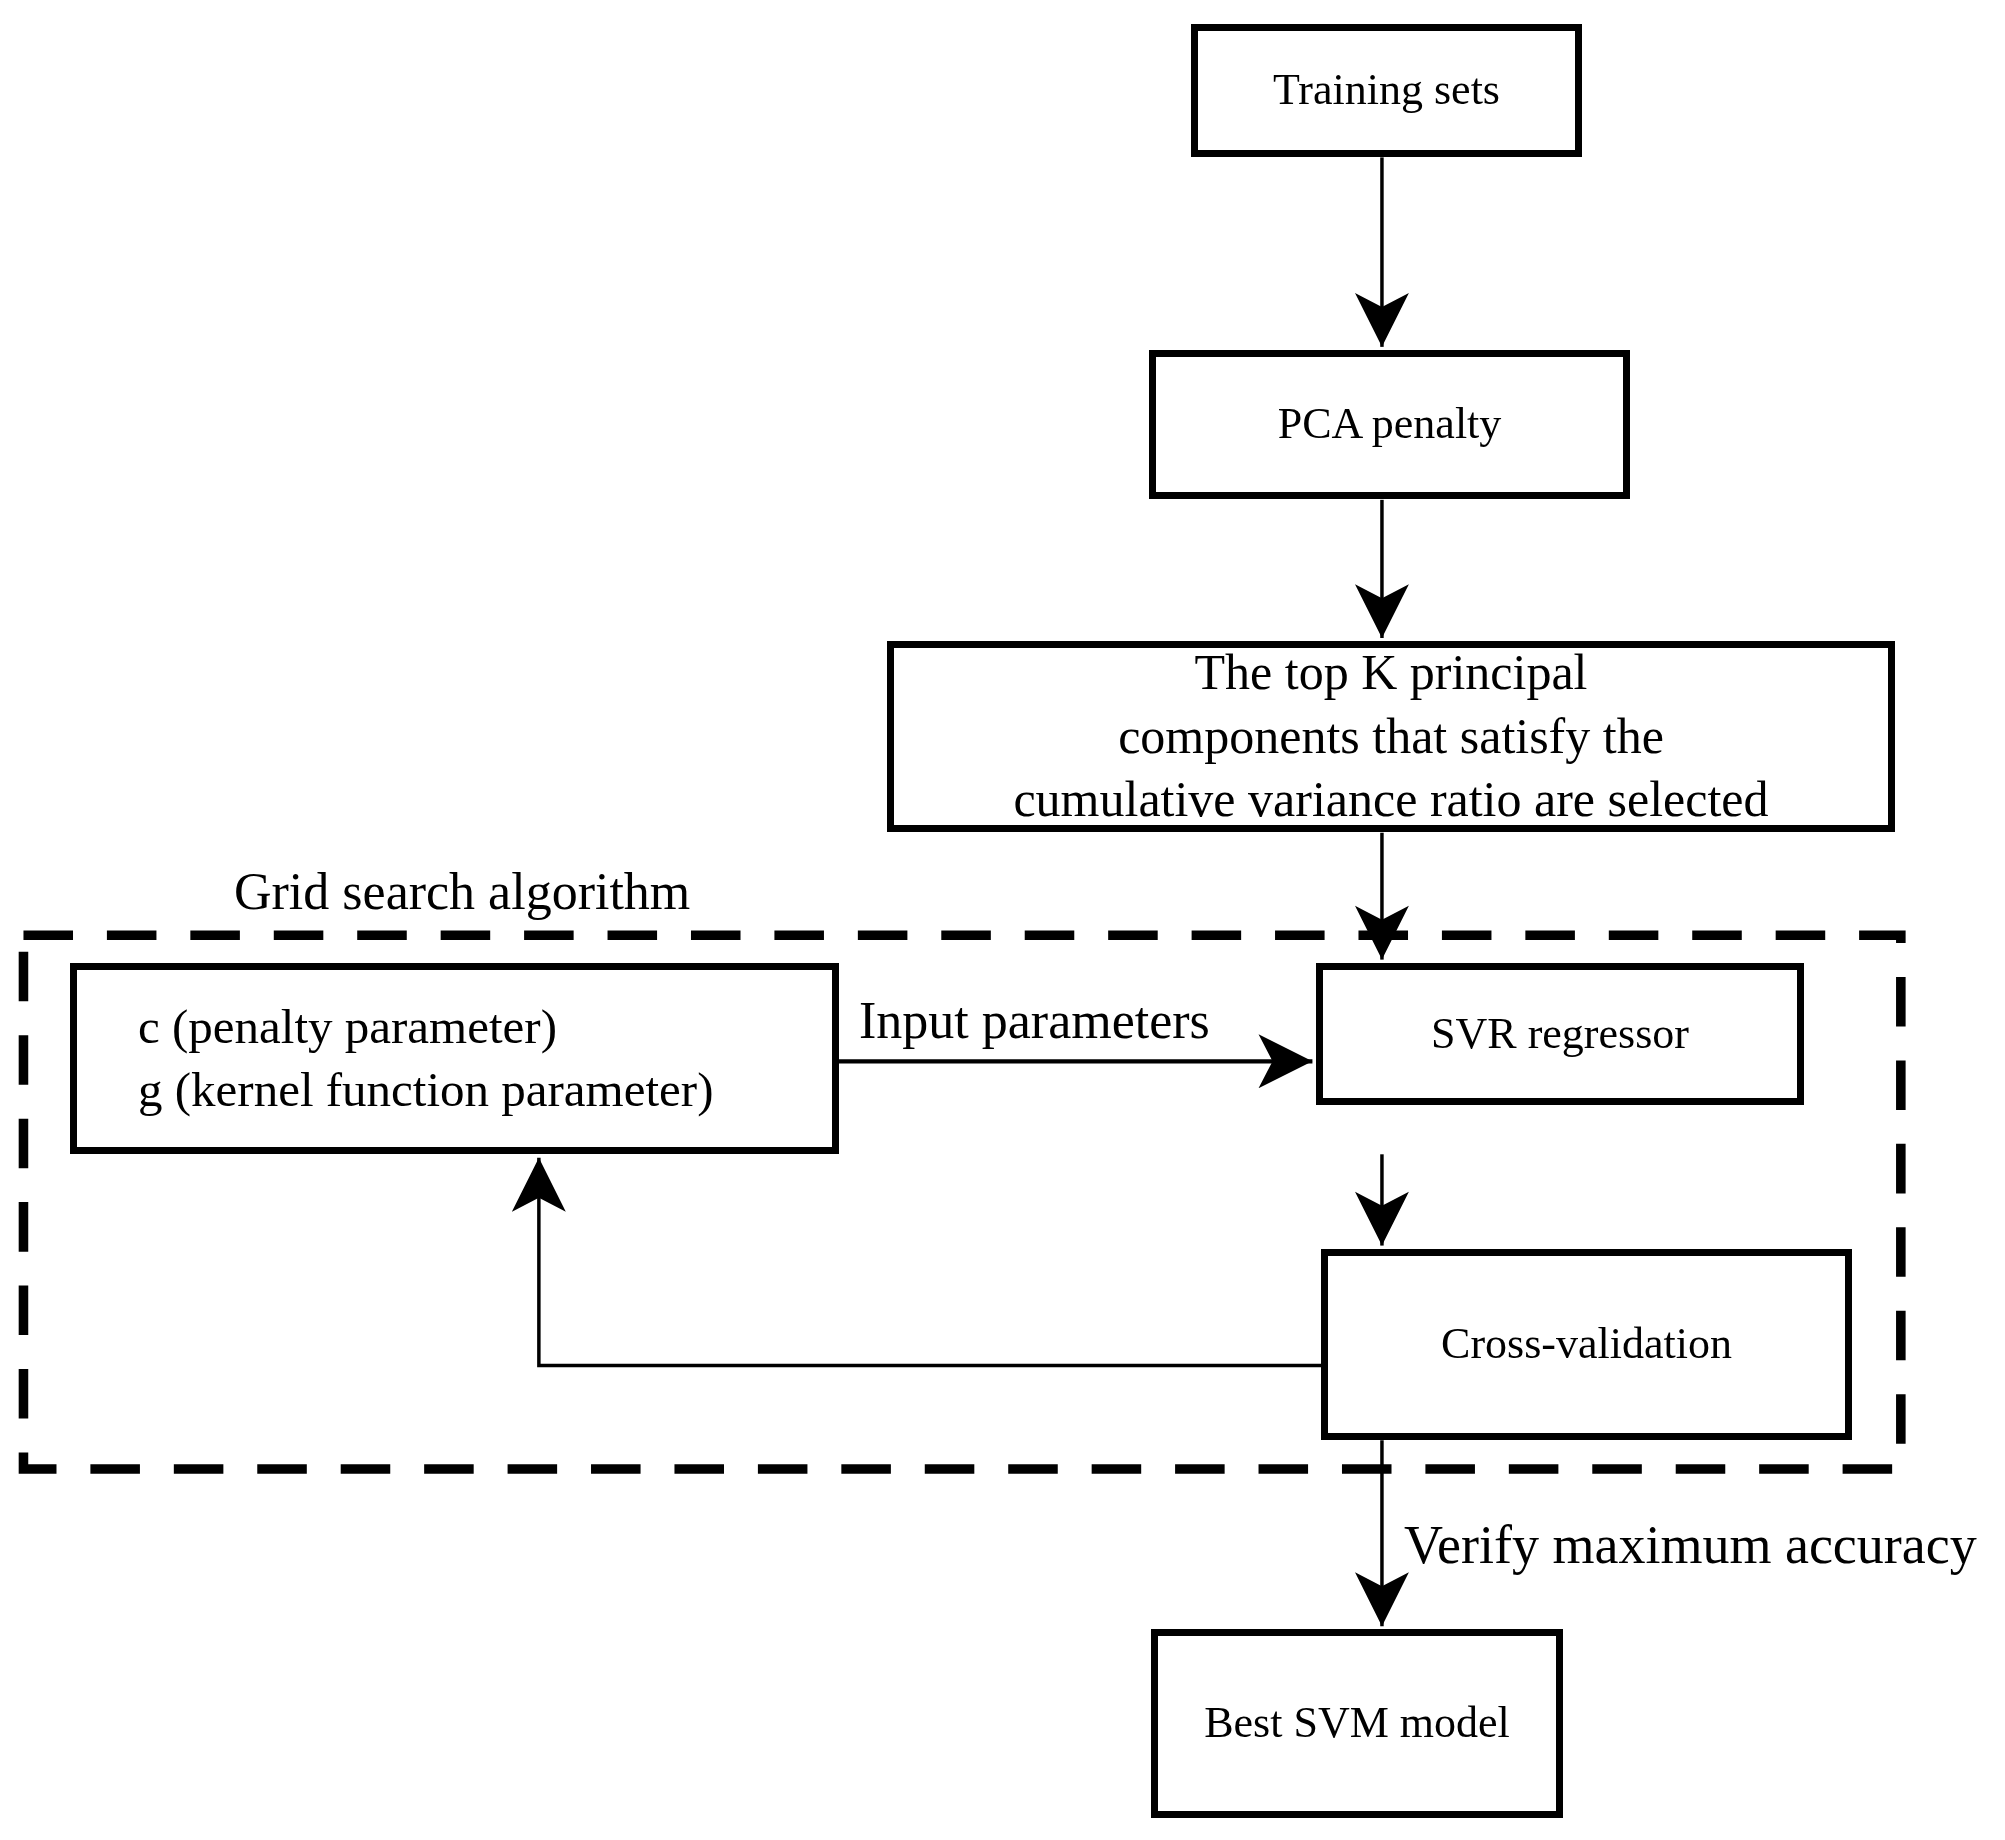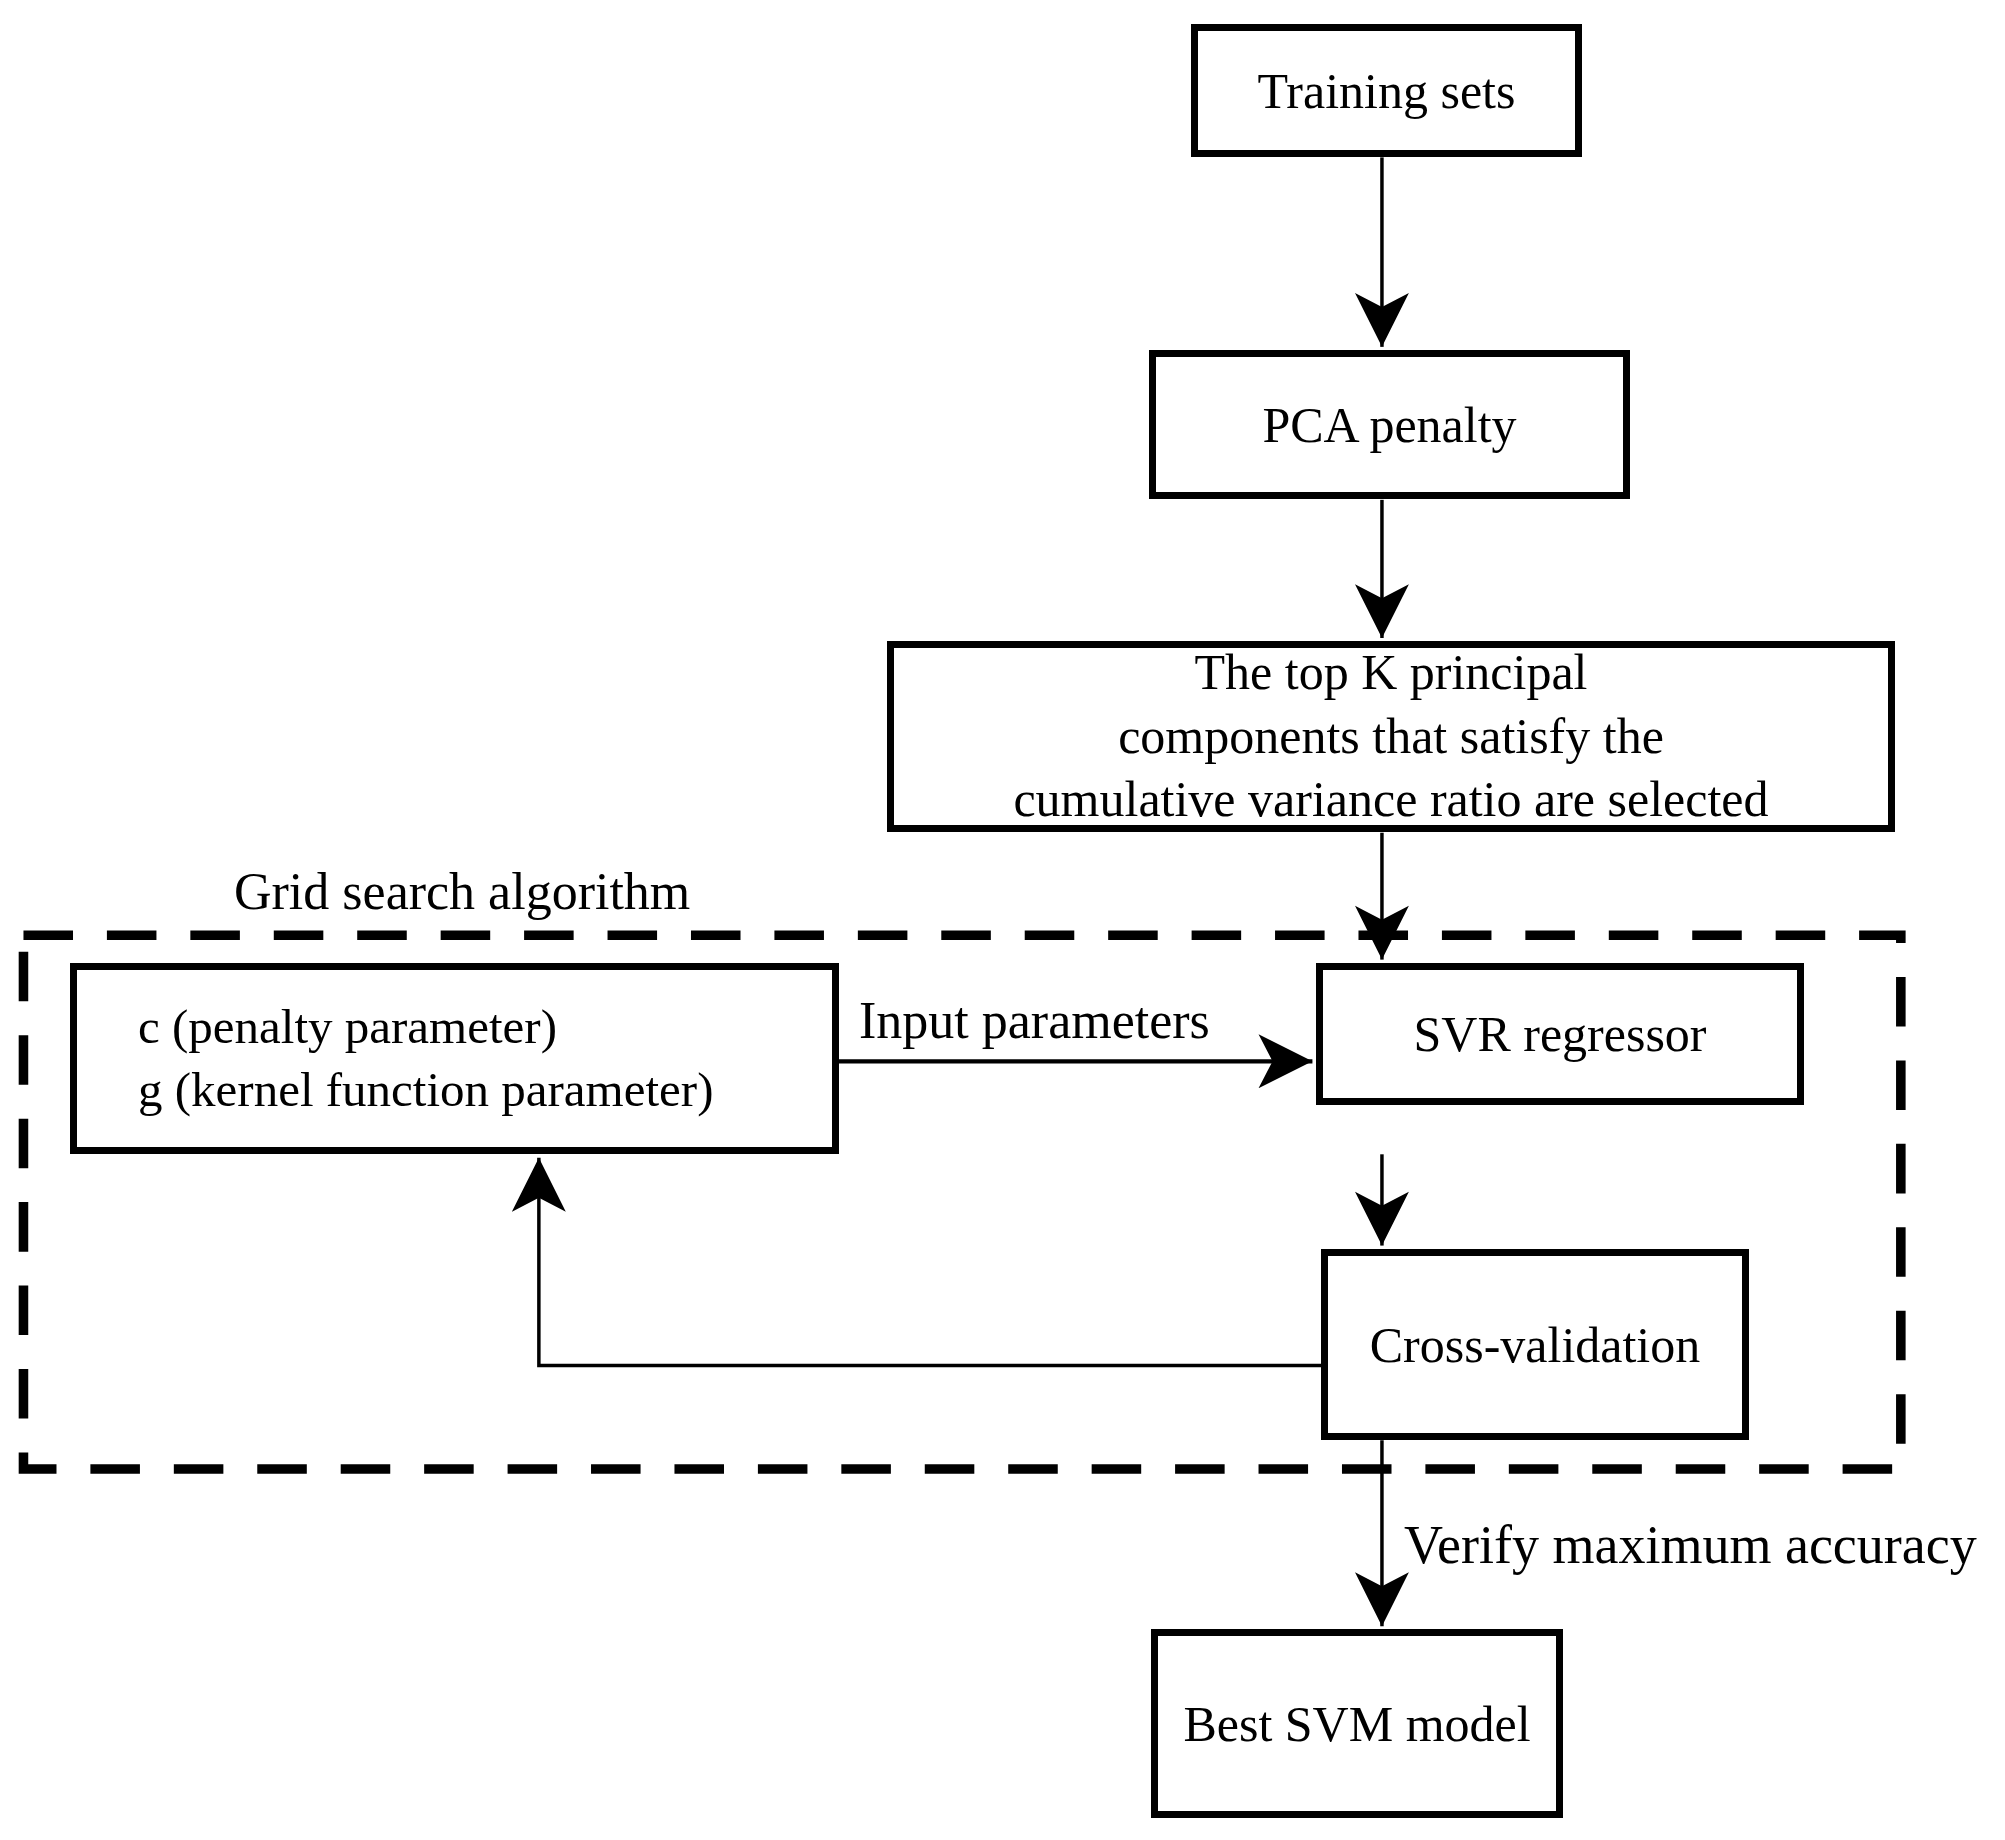--- a/index.html
+++ b/index.html
@@ -30,34 +30,34 @@
     background: #ffffff;
     border: 7px solid #000000;
     display: flex;
     align-items: center;
     justify-content: center;
     text-align: center;
     z-index: 2;
   }
   .node-label {
     white-space: pre-line;
-    font-size: 50px;
+    font-size: 44px;
     line-height: 1.24;
     color: #000000;
   }
   .node-training   { left: 1191px; top: 24px;   width: 391px;  height: 133px; }
   .node-pca        { left: 1149px; top: 350px;  width: 481px;  height: 149px; }
   .node-topk       { left: 887px; top: 641px;  width: 1008px; height: 191px; }
   .node-topk .node-label { font-size: 50px; line-height: 1.27; }
   .node-params     { left: 70px;   top: 963px; width: 769px;  height: 191px;
                      justify-content: flex-start; text-align: left;
                      padding-left: 61px; }
   .node-params .node-label { font-size: 49px; line-height: 1.28; }
   .node-svr        { left: 1316px; top: 963px; width: 488px;  height: 142px; }
-  .node-crossval   { left: 1321px; top: 1249px; width: 428px;  height: 191px; }
+  .node-crossval   { left: 1321px; top: 1249px; width: 531px;  height: 191px; }
   .node-best       { left: 1151px; top: 1629px; width: 412px;  height: 189px; }
   .annotation {
     position: absolute;
     white-space: nowrap;
     font-size: 52px;
     color: #000000;
     z-index: 3;
   }
   .annotation-grid-search { left: 234px;  top: 862px;  }
   .annotation-input-params{ left: 859px;  top: 991px; }

